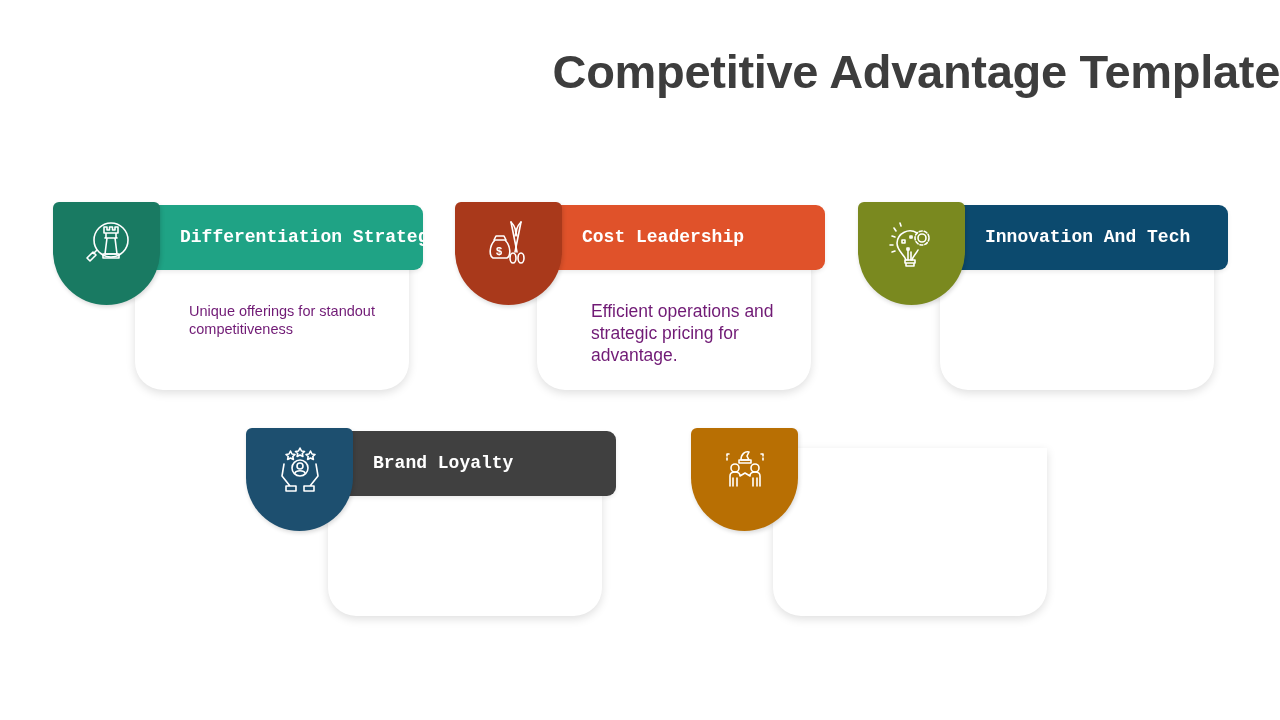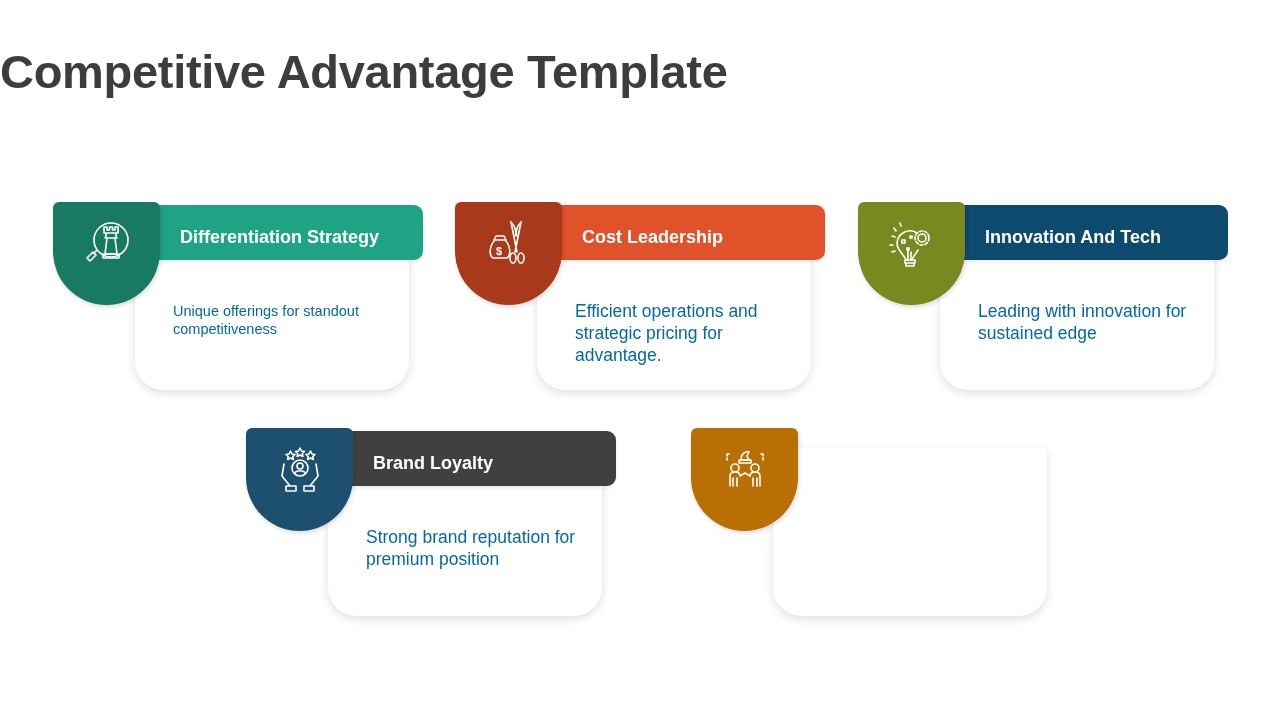--- a/index.html
+++ b/index.html
@@ -1,47 +1,48 @@
 <!DOCTYPE html>
 <html><head>
   <meta charset="utf-8">
   <style>
     html, body { margin: 0; padding: 0; }
     body {
       width: 1280px; height: 720px; background: #ffffff; position: relative; overflow: hidden;
       font-family: "Liberation Sans", "DejaVu Sans", sans-serif;
     }
     .title {
-      position: absolute; top: 44px; left: 0; width: 1280px; text-align: left;
+      position: absolute; top: 44px; left: 0; width: 1280px; text-align: right;
       font-size: 47px; font-weight: bold; color: #3d3d3d; letter-spacing: -0.3px;
     }
     .card { position: absolute; width: 370px; height: 195px; }
     .card .body {
       position: absolute; left: 82px; top: 20px; width: 274px; height: 168px;
       background: #fff; border-radius: 0 0 28px 28px;
       box-shadow: 0 3px 10px rgba(0,0,0,0.13);
     }
     .card .bar {
-      position: absolute; left: 100px; top: 3px; width: 270px; height: 55px;
+      position: absolute; left: 100px; top: 3px; width: 270px; height: 65px;
       border-radius: 0 9px 9px 0;
       box-shadow: 0 2px 4px rgba(0,0,0,0.08);
+      font-family: Liberation Mono, monospace;
     }
     .card .bar .label {
       position: absolute; left: 27px; top: 0; height: 65px; line-height: 65px;
       color: #fff; font-weight: bold; font-size: 18px; white-space: nowrap;
     }
     .card .badge {
       position: absolute; left: 0; top: 0; width: 107px; height: 103px;
       border-radius: 6px 6px 54px 54px / 6px 6px 54px 54px;
       box-shadow: 1px 2px 4px rgba(0,0,0,0.15);
     }
     .card .badge svg { position: absolute; left: 26px; top: 16px; width: 56px; height: 56px; }
     .card .desc {
-      position: absolute; left: 120px; top: 98px; width: 220px;
-      font-size: 17.5px; line-height: 22px; color: #0369a1;
+      position: absolute; left: 136px; top: 98px; width: 220px;
+      font-size: 17.5px; line-height: 22px; color: #701a75;
     }
     .card.small .desc { font-size: 14.5px; line-height: 18px; top: 100px; }
   </style>
 </head>
 <body>
 
 <div class="title">Competitive Advantage Template</div>
 
 <div class="card small" style="left:53px; top:202px;">
   <div class="body"></div>
@@ -93,41 +94,39 @@
       <path d="M22 42 c-2 -6 -9 -9 -9 -17 a13 13 0 0 1 20 -10"></path>
       <path d="M34 32 c-2 4 -5 6 -6 10"></path>
       <path d="M21 42 h10 v3 h-10 z M22 45 h8 v3 h-8 z"></path>
       <circle cx="38" cy="20" r="4"></circle>
       <circle cx="38" cy="20" r="7" stroke-dasharray="3 2"></circle>
       <path d="M18 22 h3 v3 h-3 z M23 30 h2 v2 h-2 z M26 18 h2 v2 h-2 z"></path>
       <path d="M24 32 v10 M27 34 v8"></path>
       <path d="M8 18 l3 1 M10 10 l2 3 M16 5 l1 3 M6 27 h3 M8 34 l3 -1"></path>
     </svg>
   </div>
-  <div class="desc">Leading with innovation for sustained edge</div>
 </div>
 
 <div class="card" style="left:246px; top:428px;">
   <div class="body"></div>
   <div class="bar" style="background:#404040;">
     <span class="label">Brand Loyalty</span>
   </div>
   <div class="badge" style="background:#1d4f6f;">
     <svg viewBox="0 0 56 56" fill="none" stroke="#fff" stroke-width="1.6" stroke-linejoin="round" stroke-linecap="round">
       <path d="M17 10 l1.5 -3 l1.5 3 l3 0.5 l-2.2 2 l0.6 3 l-2.9 -1.5 l-2.9 1.5 l0.6 -3 l-2.2 -2 z"></path>
       <path d="M28 7 l1.5 -3 l1.5 3 l3 0.5 l-2.2 2 l0.6 3 l-2.9 -1.5 l-2.9 1.5 l0.6 -3 l-2.2 -2 z" transform="translate(-1.5,0)"></path>
       <path d="M37 10 l1.5 -3 l1.5 3 l3 0.5 l-2.2 2 l0.6 3 l-2.9 -1.5 l-2.9 1.5 l0.6 -3 l-2.2 -2 z"></path>
       <circle cx="28" cy="24" r="8"></circle>
       <circle cx="28" cy="22" r="3"></circle>
       <path d="M23 29 c1 -3 9 -3 10 0"></path>
       <path d="M12 20 l-2 12 l8 10 h6 M14 42 h10 v5 h-10 z"></path>
       <path d="M44 20 l2 12 l-8 10 h-6 M42 42 h-10 v5 h10 z"></path>
     </svg>
   </div>
-  <div class="desc">Strong brand reputation for premium position</div>
 </div>
 
 <div class="card" style="left:691px; top:428px;">
   <div class="body"></div>
   <div class="badge" style="background:#b86f03;">
     <svg viewBox="0 0 56 56" fill="none" stroke="#fff" stroke-width="1.6" stroke-linejoin="round" stroke-linecap="round">
       <path d="M10 10 h4 M10 10 v8 M46 10 h-4 M46 10 v8" stroke-dasharray="2 2"></path>
       <path d="M24 16 c0 -6 4 -9 8 -8 l-2 4 l2 4 h-8 z"></path>
       <path d="M22 16 h12 v3 h-12 z"></path>
       <circle cx="18" cy="24" r="4"></circle>

